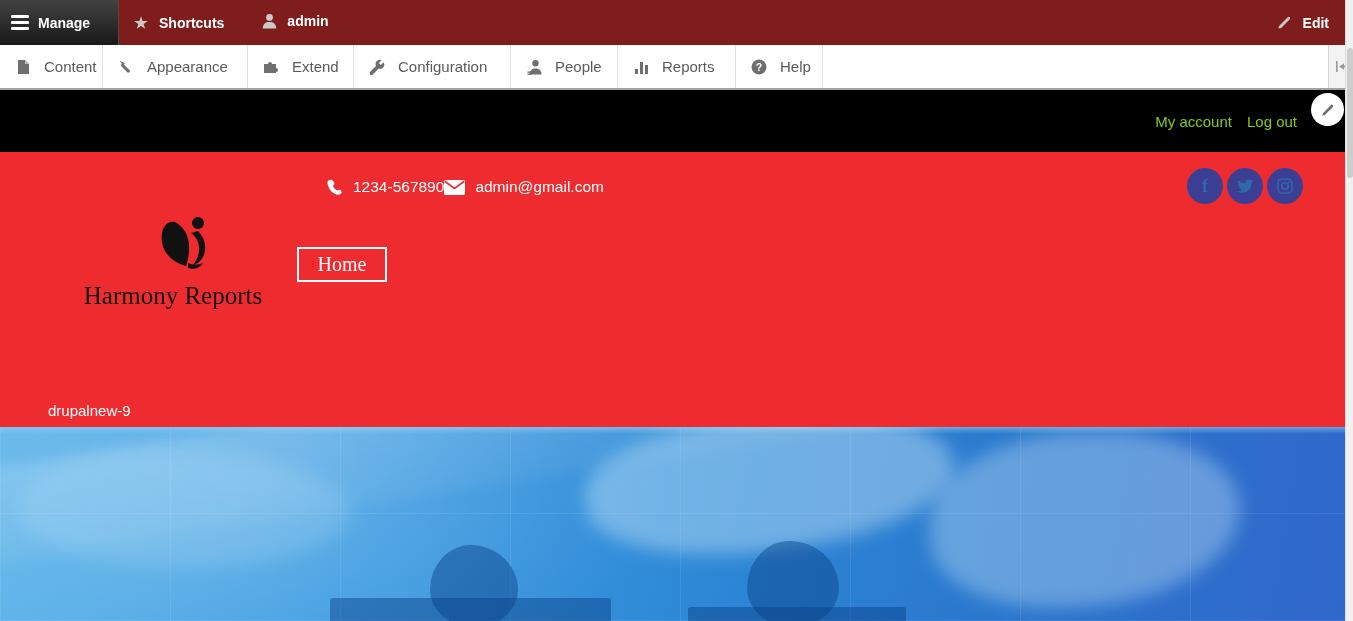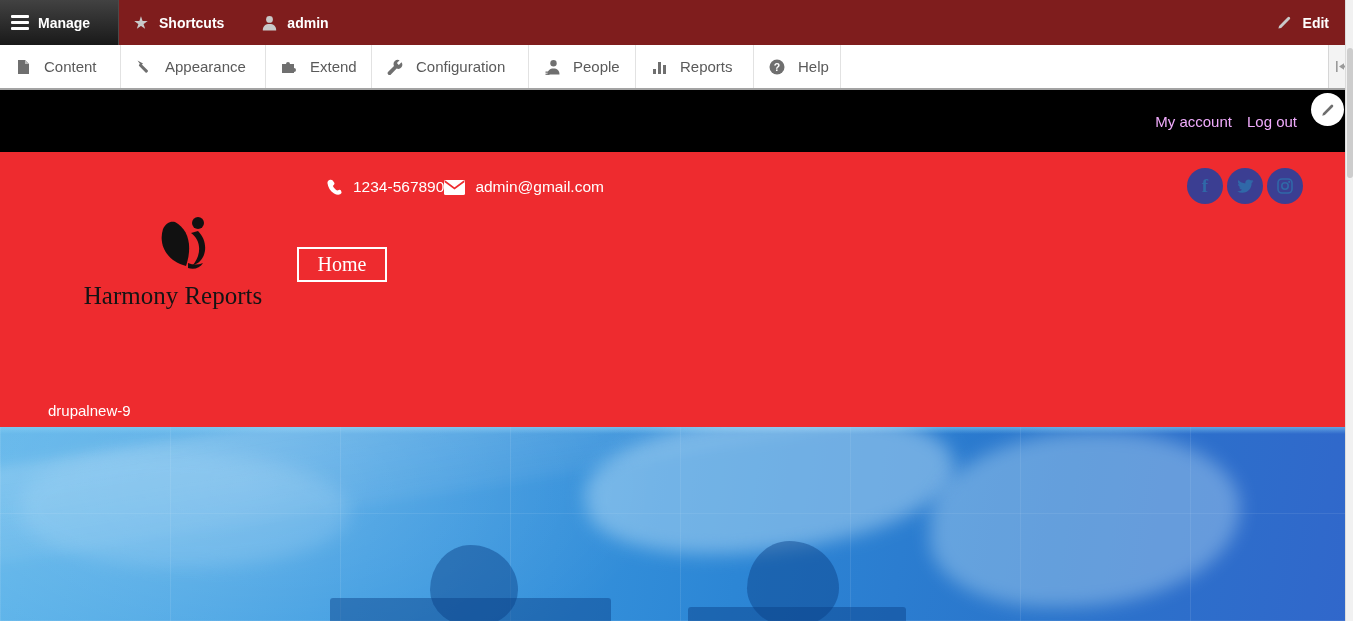--- a/index.html
+++ b/index.html
@@ -4,38 +4,38 @@
 <style>
   * { margin:0; padding:0; box-sizing:border-box; }
   html,body { width:1353px; height:621px; overflow:hidden; font-family:"Liberation Sans",sans-serif; position:relative; background:#fff; }
   .abs { position:absolute; }
 
   
   .row1 { left:0; top:0; width:1353px; height:45px; background:#7f1d1d; display:flex; align-items:stretch; z-index:10; }
   .tb-tab { display:flex; align-items:center; color:#fff; font-weight:bold; font-size:14px; cursor:pointer; }
   .tab-manage { width:119px; padding-left:11px; background:linear-gradient(#424242,#191919); border-right:1px solid #4a4a4a; }
   .tab-shortcuts { padding:0 22px 0 13px; }
-  .tab-admin { padding:0 22px 0 14px; }
+  .tab-admin { padding:0 22px 16px 14px;align-items:flex-end; }
   .tb-ic { display:inline-flex; align-items:center; justify-content:center; width:18px; margin-right:9px; color:#c9c9c9; }
   .hamburger { display:inline-flex; flex-direction:column; gap:3px; width:18px; margin-right:9px; }
   .hamburger i { display:block; height:3px; background:#fff; border-radius:1px; }
   .row1-spacer { flex:1; }
   .edit-btn { display:flex; align-items:center; padding-right:24px; color:#fff; font-weight:bold; font-size:14px; cursor:pointer; }
   .star-glyph { font-size:15px; color:#c9c9c9; }
 
   
   .tray { left:0; top:45px; width:1353px; height:45px; background:#fff; border-bottom:2px solid #a3a3a3; display:flex; align-items:stretch; z-index:9; }
   .tray-item { display:flex; align-items:center; padding-left:14px; border-right:1px solid #e2e2e2; color:#5a5a5a; font-size:15px; cursor:pointer; background:#fff; }
   .tray-item .tb-ic { color:#7a7a7a; margin-right:12px; }
   .tray-spacer { flex:1; }
   .tray-toggle { width:25px; background:#f3f3f3; border-left:1px solid #d6d6d6; display:flex; align-items:center; justify-content:center; color:#8a8a8a; cursor:pointer; }
 
   
   .account-bar { left:0; top:90px; width:1353px; height:62px; background:#000; display:flex; align-items:center; justify-content:flex-end; padding-right:56px; gap:15px; z-index:5; }
-  .account-link { color:#f0abfc; font-size:15px; cursor:pointer; }
+  .account-link { color:#84cc16; font-size:15px; cursor:pointer; }
   .contextual-circle { left:1311px; top:93px; width:33px; height:33px; border-radius:50%; background:#fff; box-shadow:0 1px 3px rgba(0,0,0,.4); display:flex; align-items:center; justify-content:center; color:#6e6e6e; z-index:40; cursor:pointer; }
 
   
   .red-header { left:0; top:152px; width:1353px; height:275px; background:#ee2b2f; z-index:4; }
   .contact-row { position:absolute; left:326px; top:26px; display:flex; align-items:center; color:#fff; }
   .contact-group { display:flex; align-items:center; gap:10px; font-size:15.5px; cursor:pointer; }
   .contact-group .cic { display:inline-flex; color:#fff; }
   .social-row { position:absolute; right:50px; top:16px; display:flex; gap:4px; }
   .social-circle { width:36px; height:36px; border-radius:50%; background:#3b3e92; display:flex; align-items:center; justify-content:center; cursor:pointer; }
   .fb-glyph { font-family:"Liberation Serif",serif; font-weight:bold; font-size:19px; color:#3068a8; }
@@ -101,21 +101,21 @@
     <span class="tb-ic">
       <svg width="15" height="15" viewBox="0 0 16 16">
           <path d="M1.5 14.5 L2.2 11.6 L11.4 2.4 A1.55 1.55 0 0 1 13.6 4.6 L4.4 13.8 Z" fill="#c9c9c9"></path>
         </svg>
     </span>
     <span>Edit</span>
   </div>
 </div>
 
 <div class="abs tray">
-  <div class="tray-item" style="width:121px">
+  <div class="tray-item" style="width:103px">
     <span class="tb-ic">
       <svg width="13" height="16" viewBox="0 0 13 16">
           <path d="M1 1 H8 L12 5 V15 H1 Z" fill="#6f6f6f"></path>
           <path d="M8 1 L8 5 H12 Z" fill="#bdbdbd"></path>
         </svg>
     </span>
     <span>Content</span>
   </div>
   <div class="tray-item" style="width:145px">
     <span class="tb-ic">

